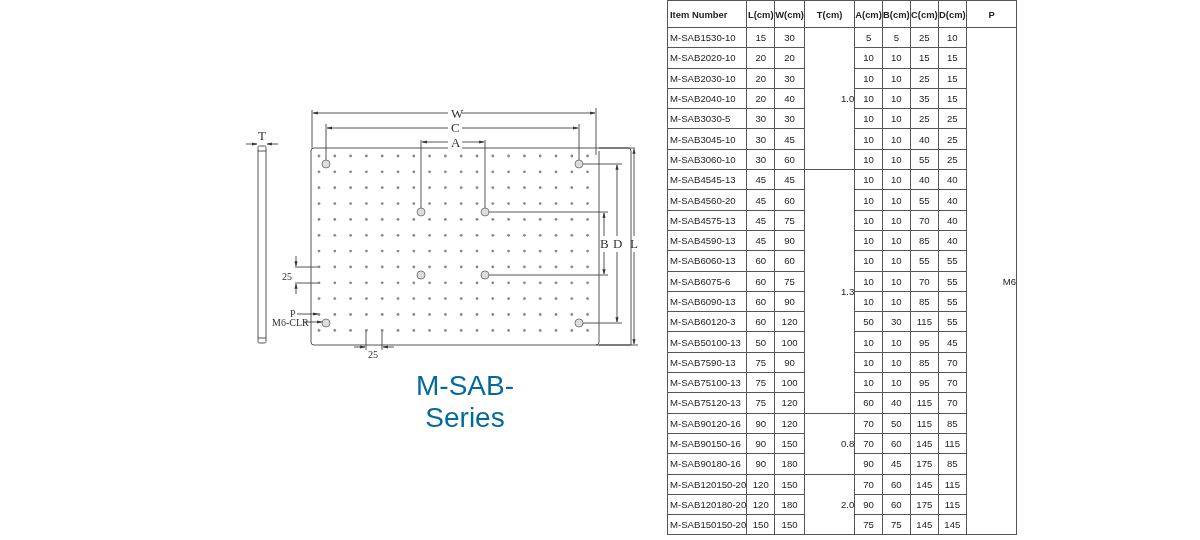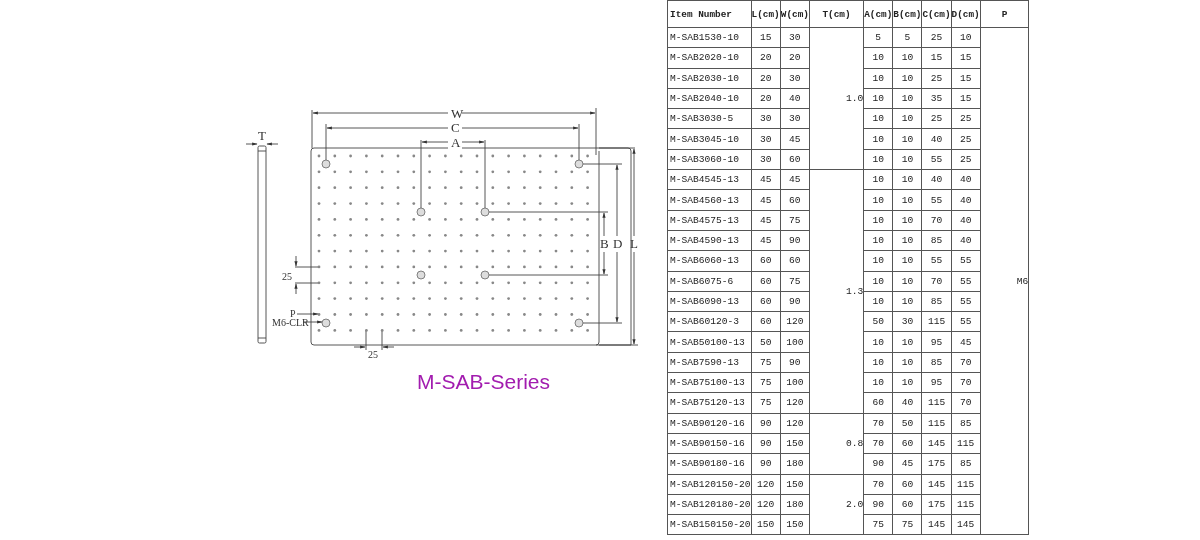--- a/index.html
+++ b/index.html
@@ -1,20 +1,20 @@
 <!DOCTYPE html>
 <html><head>
 <meta charset="utf-8">
 <style>
   html, body { margin: 0; padding: 0; background: #ffffff; }
   body { width: 1200px; height: 540px; position: relative; overflow: hidden; font-family: "Liberation Sans", sans-serif; }
   #drawing { position: absolute; left: 0; top: 0; width: 660px; height: 540px; }
   #drawing svg { position: absolute; left: 0; top: 0; }
-  .series-title { position: absolute; left: 380px; top: 370px; width: 170px; text-align: right; font-family: "Liberation Sans", sans-serif; font-size: 21px; color: #a21caf; }
-  table.spec { position: absolute; left: 667px; top: 0px; border-collapse: collapse; font-family: Liberation Mono, monospace; font-size: 9.6px; color: #222; border-radius: 17px; }
+  .series-title { position: absolute; left: 380px; top: 370px; width: 170px; text-align: center; font-family: "Liberation Sans", sans-serif; font-size: 28px; color: #0369a1; }
+  table.spec { position: absolute; left: 667px; top: 0px; border-collapse: collapse; font-family: Liberation Sans, sans-serif; font-size: 9.6px; color: #222; border-radius: 17px; }
   table.spec th, table.spec td { border: 1px solid #555; padding: 0; height: 19.3px; text-align: center; white-space: nowrap; overflow: hidden; }
   table.spec th { height: 26px; font-weight: bold; font-size: 9.4px; }
   table.spec th.item, table.spec td.item { text-align: left; padding-left: 2px; }
   table.spec td.tcell, table.spec td.pcell { vertical-align: middle; padding-left: 36px; }
   table.spec td.pcell { text-align: right; }
   col.c-item { width: 74px; } col.c-l { width: 28px; } col.c-w { width: 28px; } col.c-t { width: 28px; }
   col.c-a { width: 27px; } col.c-b { width: 28px; } col.c-c { width: 28px; } col.c-d { width: 28px; } col.c-p { width: 17px; }
   .dimtxt { font-family: "Liberation Serif", serif; font-size: 13px; fill: #333; }
   .dimtxt-s { font-family: "Liberation Serif", serif; font-size: 10px; fill: #333; }
 </style>
@@ -426,21 +426,21 @@
         <td class="item">M-SAB4545-13</td>
         <td>45</td>
         <td>45</td>
         <td class="tcell" rowspan="12">1.3</td>
         <td>10</td>
         <td>10</td>
         <td>40</td>
         <td>40</td>
       </tr>
       <tr>
-        <td class="item">M-SAB4560-13</td>
+        <td class="item">M-SAB4560-20</td>
         <td>45</td>
         <td>60</td>
         <td>10</td>
         <td>10</td>
         <td>55</td>
         <td>40</td>
       </tr>
       <tr>
         <td class="item">M-SAB4575-13</td>
         <td>45</td>

